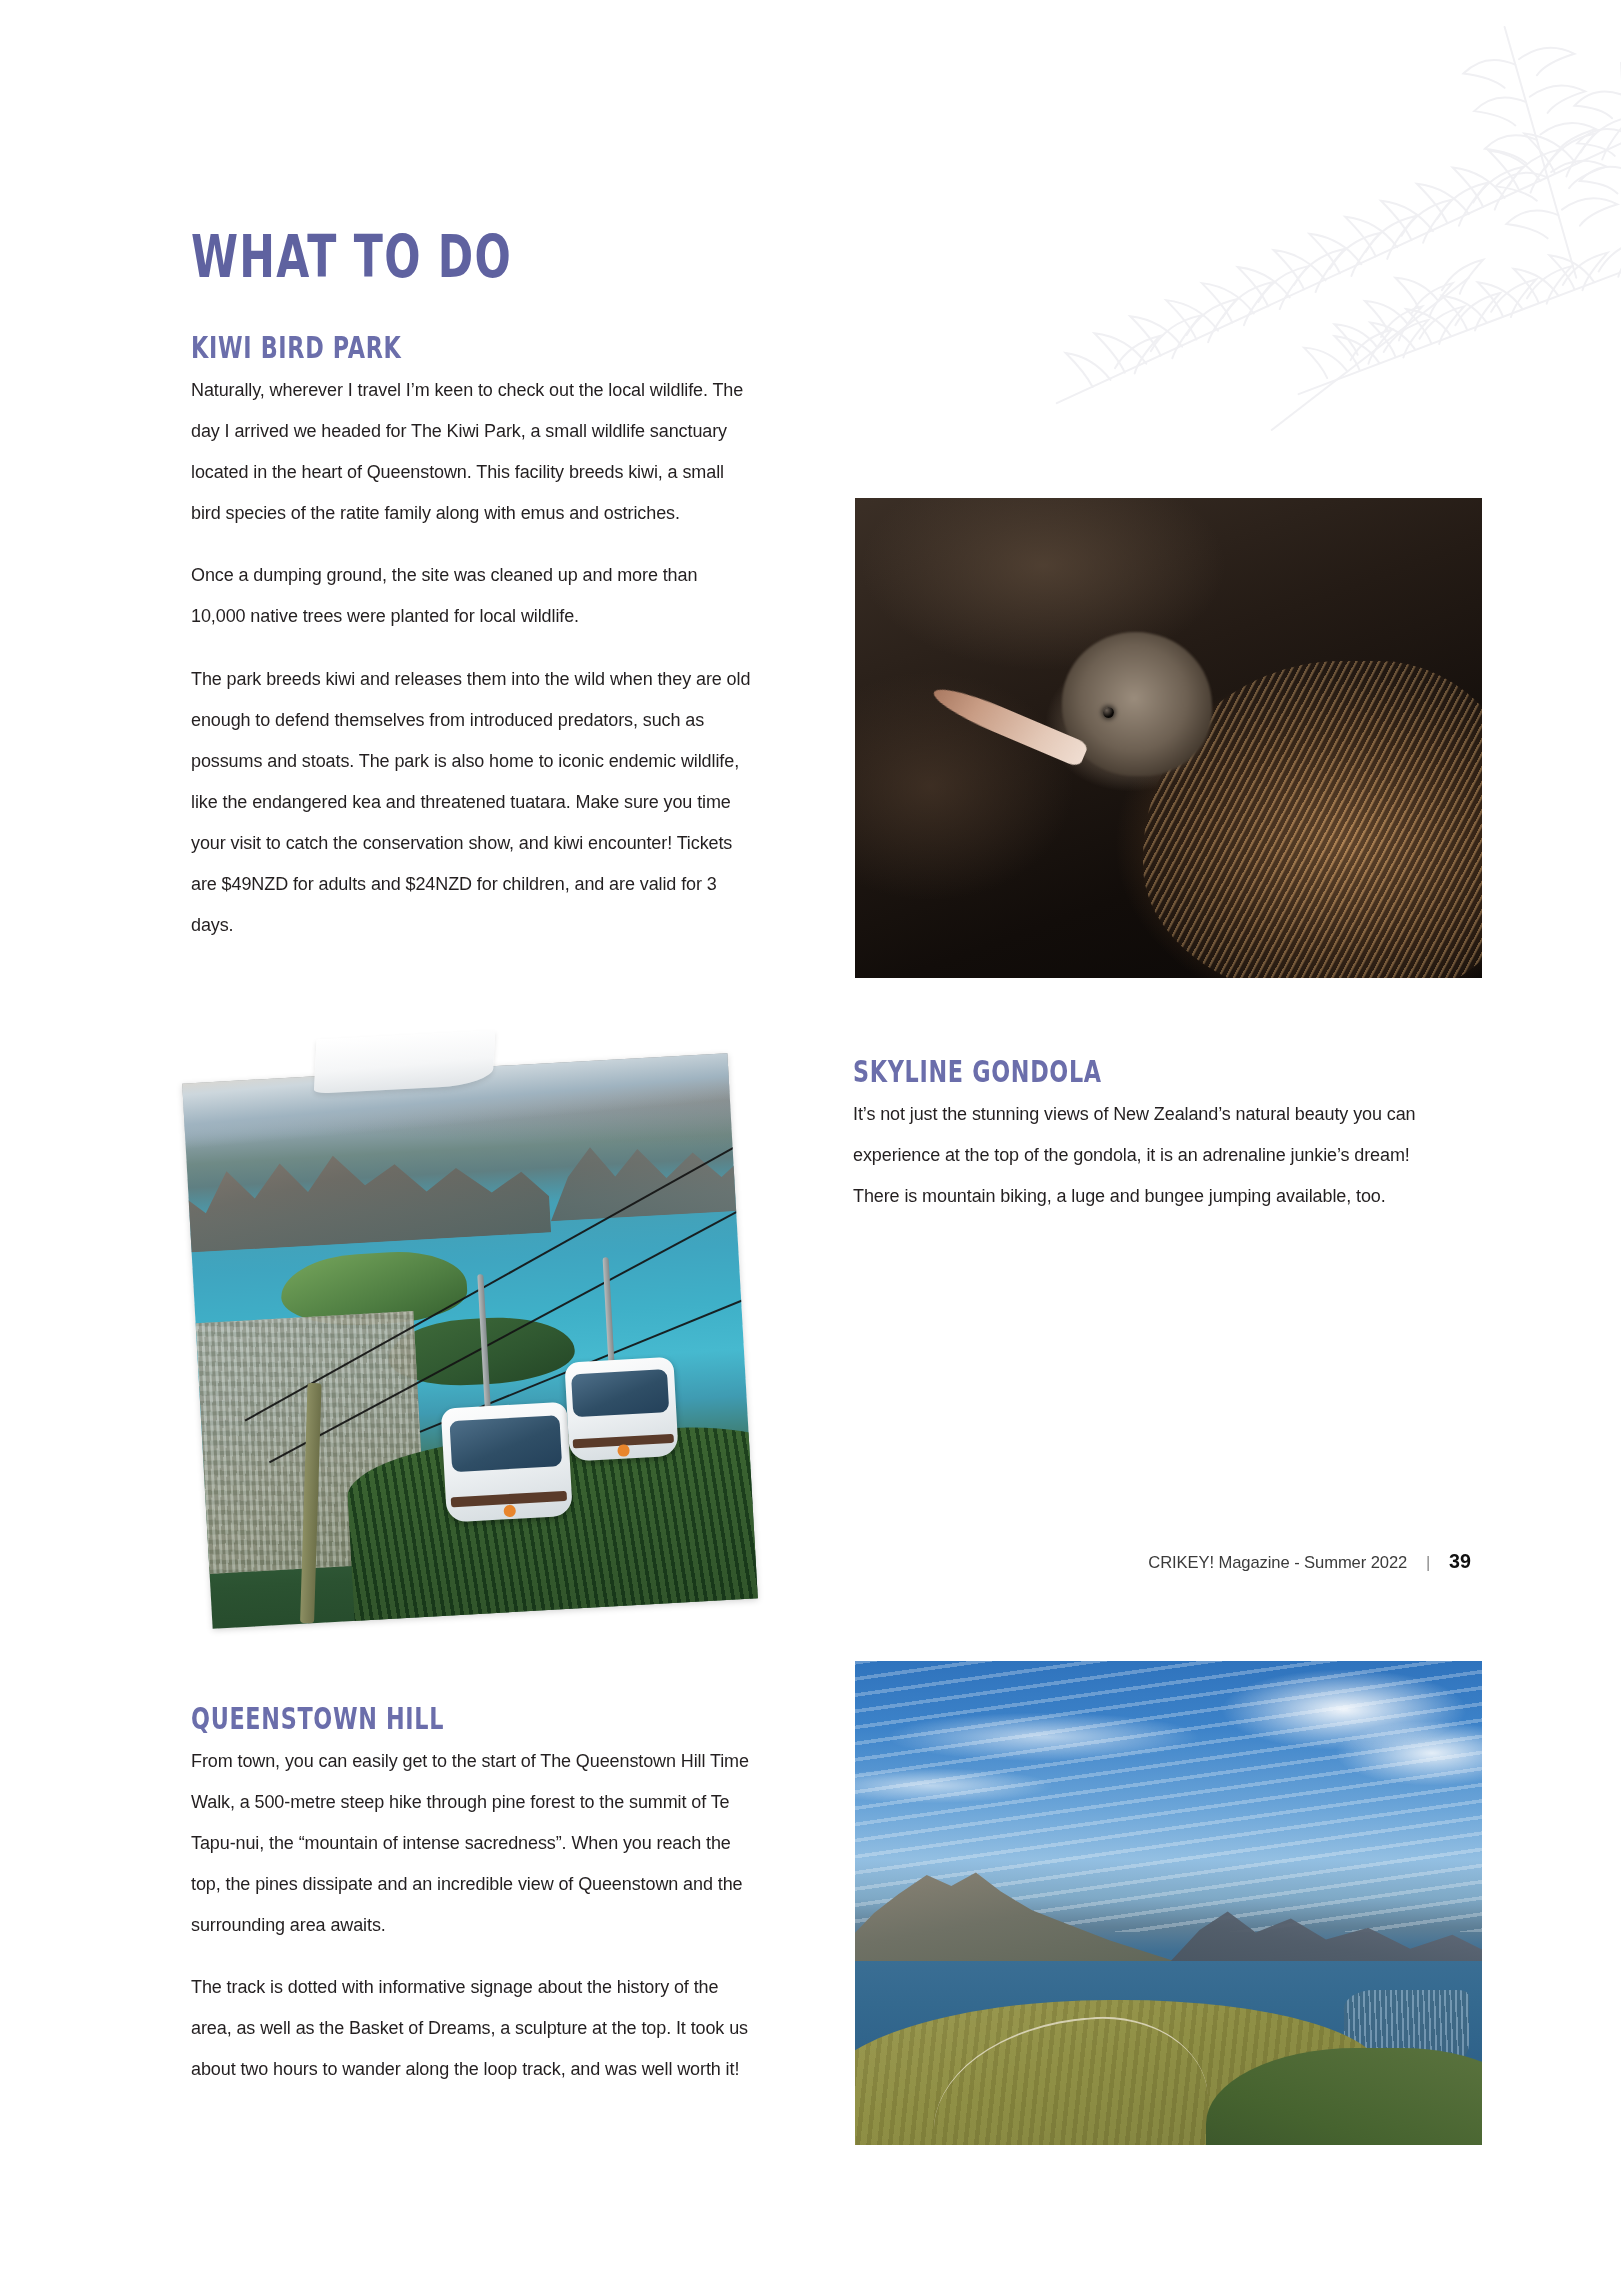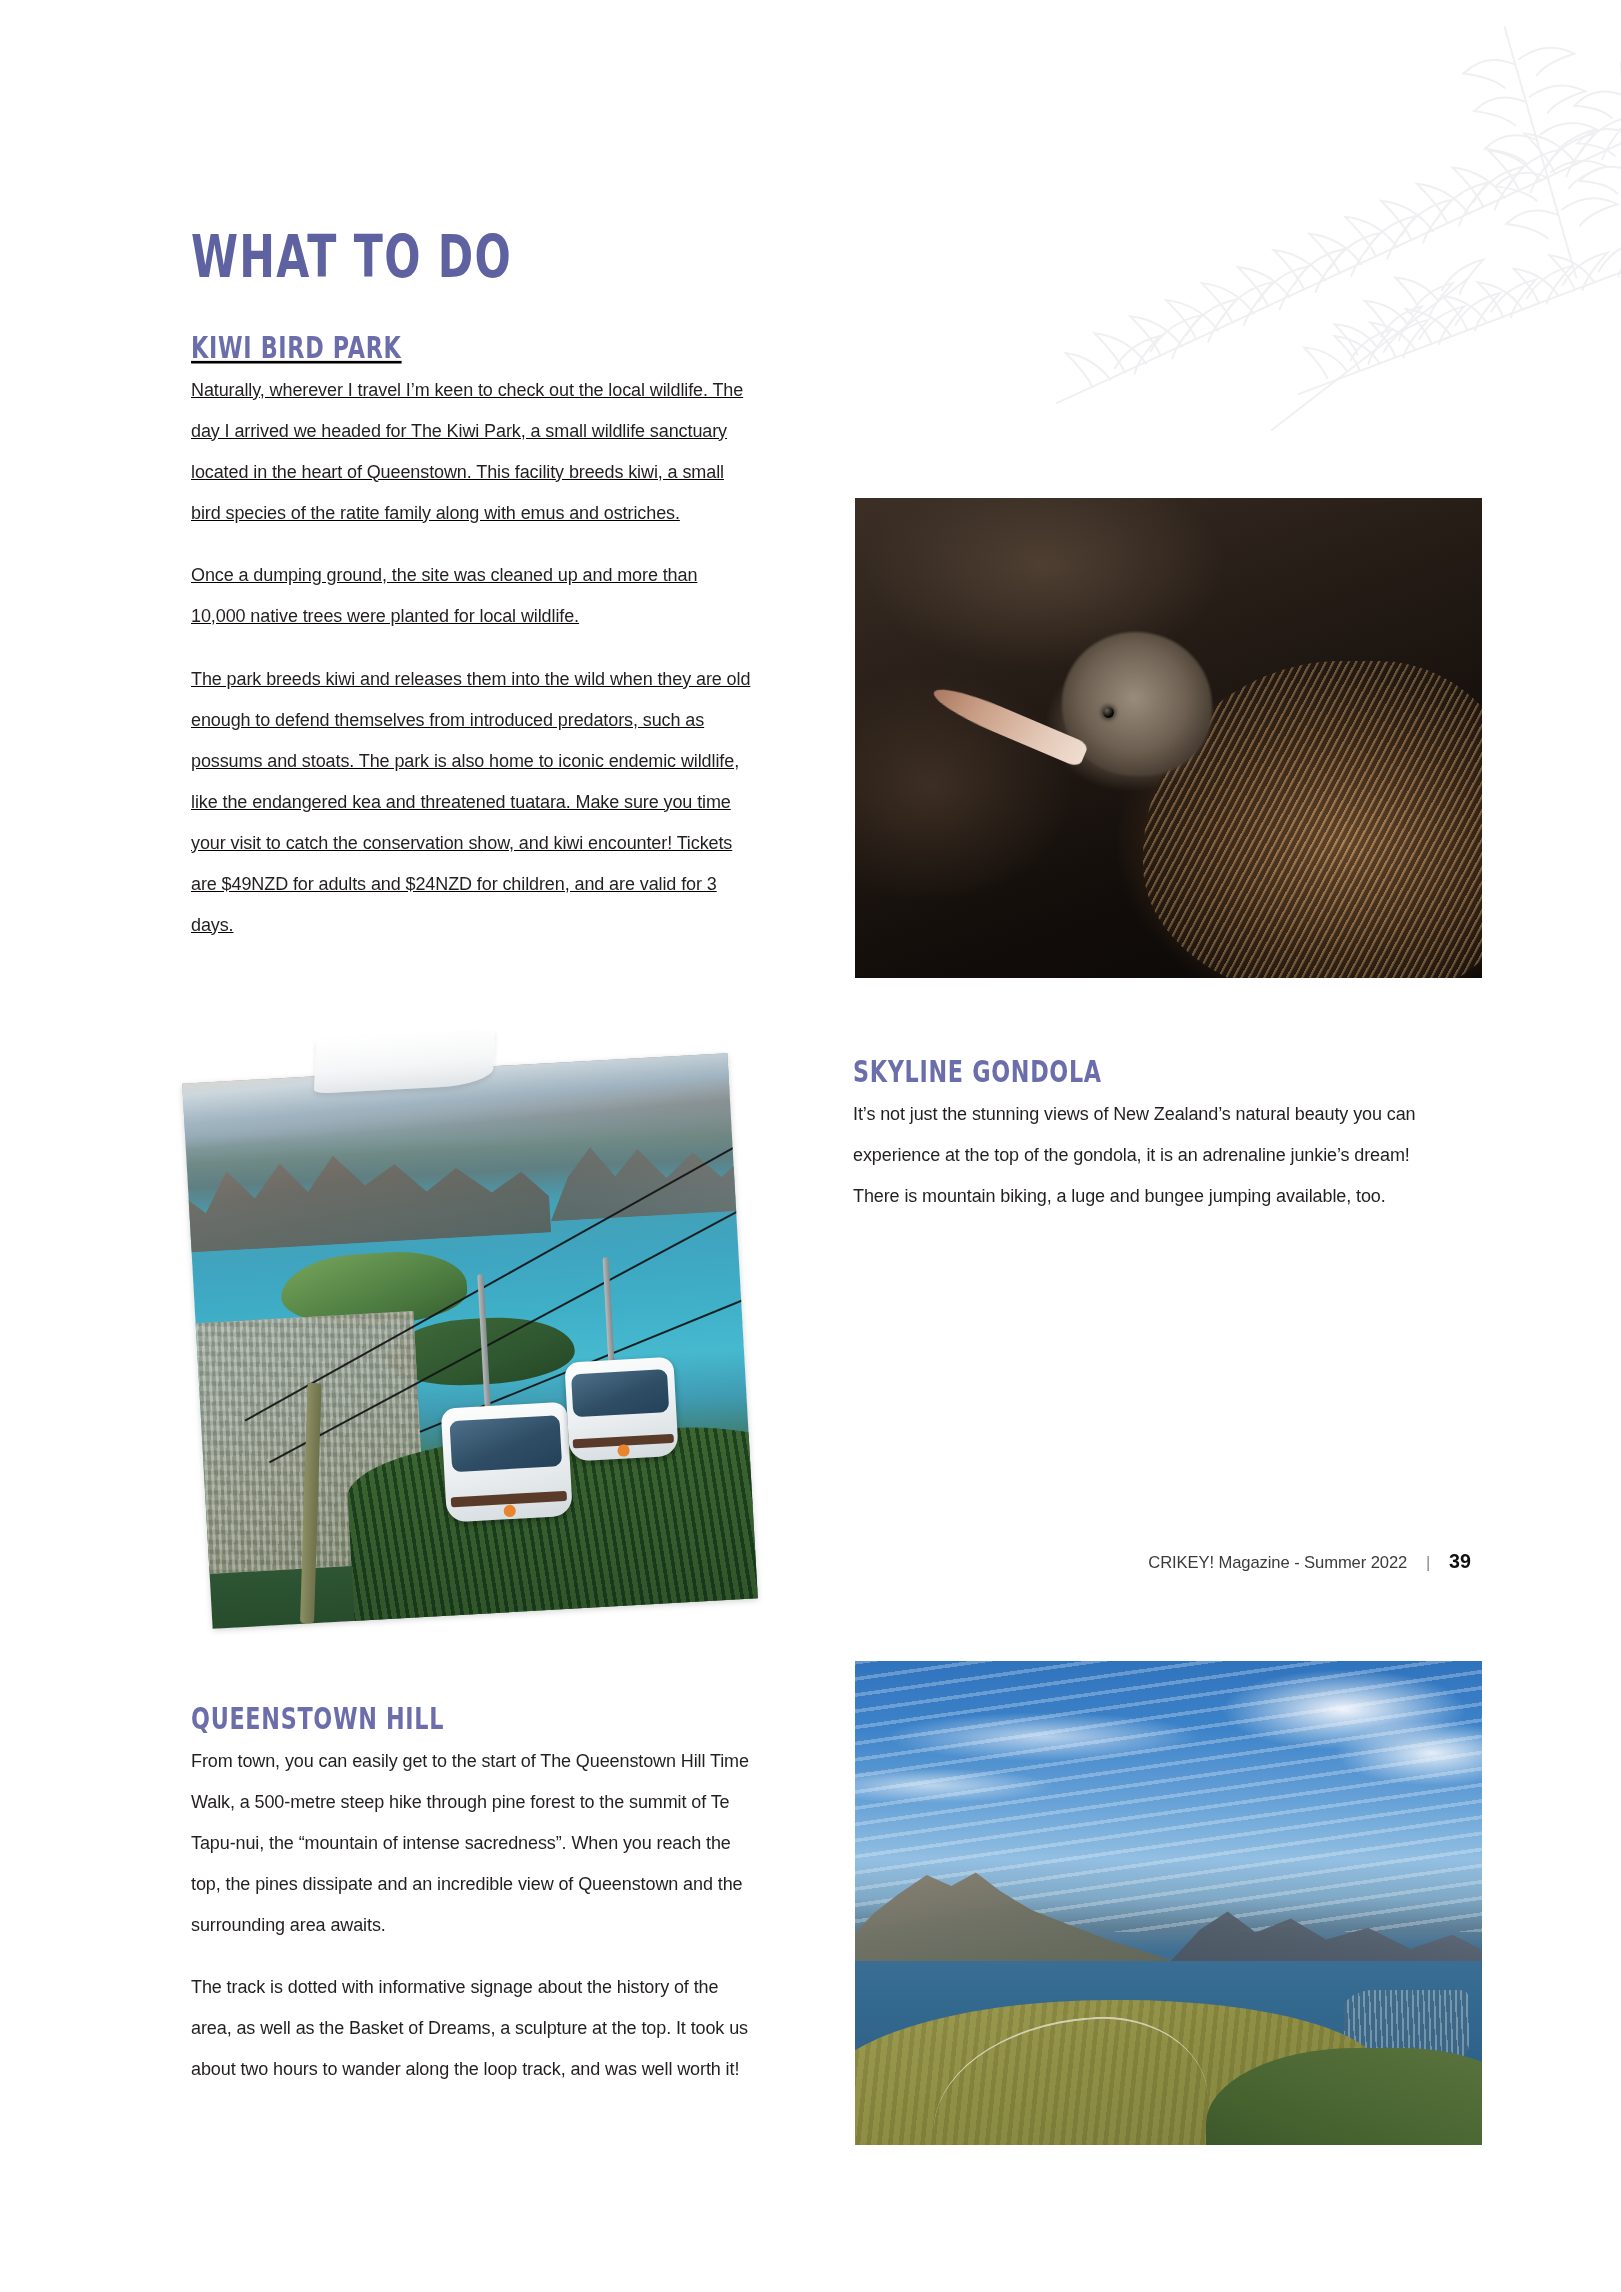--- a/index.html
+++ b/index.html
@@ -85,21 +85,21 @@
     font-family: "Liberation Sans", sans-serif;
     font-size: 18px;
     line-height: 41px;
     color: #231f20;
     margin-bottom: 21.5px;
     letter-spacing: -0.1px;
   }
   .body-p:last-child { margin-bottom: 0; }
 
   
-  #block-kiwi-text   { position: absolute; left: 0; top: 331px;  width: 560px; text-decoration: underline; }
+  #block-kiwi-text   { position: absolute; left: 0; top: 331px;  width: 560px; }
   #block-qhill-text  { position: absolute; left: 0; top: 1702px; width: 560px; }
   #block-gondola-text{ position: absolute; left: 0; top: 1055px; width: 591px; }
 
   
   .photo {
     position: absolute;
     overflow: hidden;
     background: #dfe3e6;
     z-index: 2;
   }

